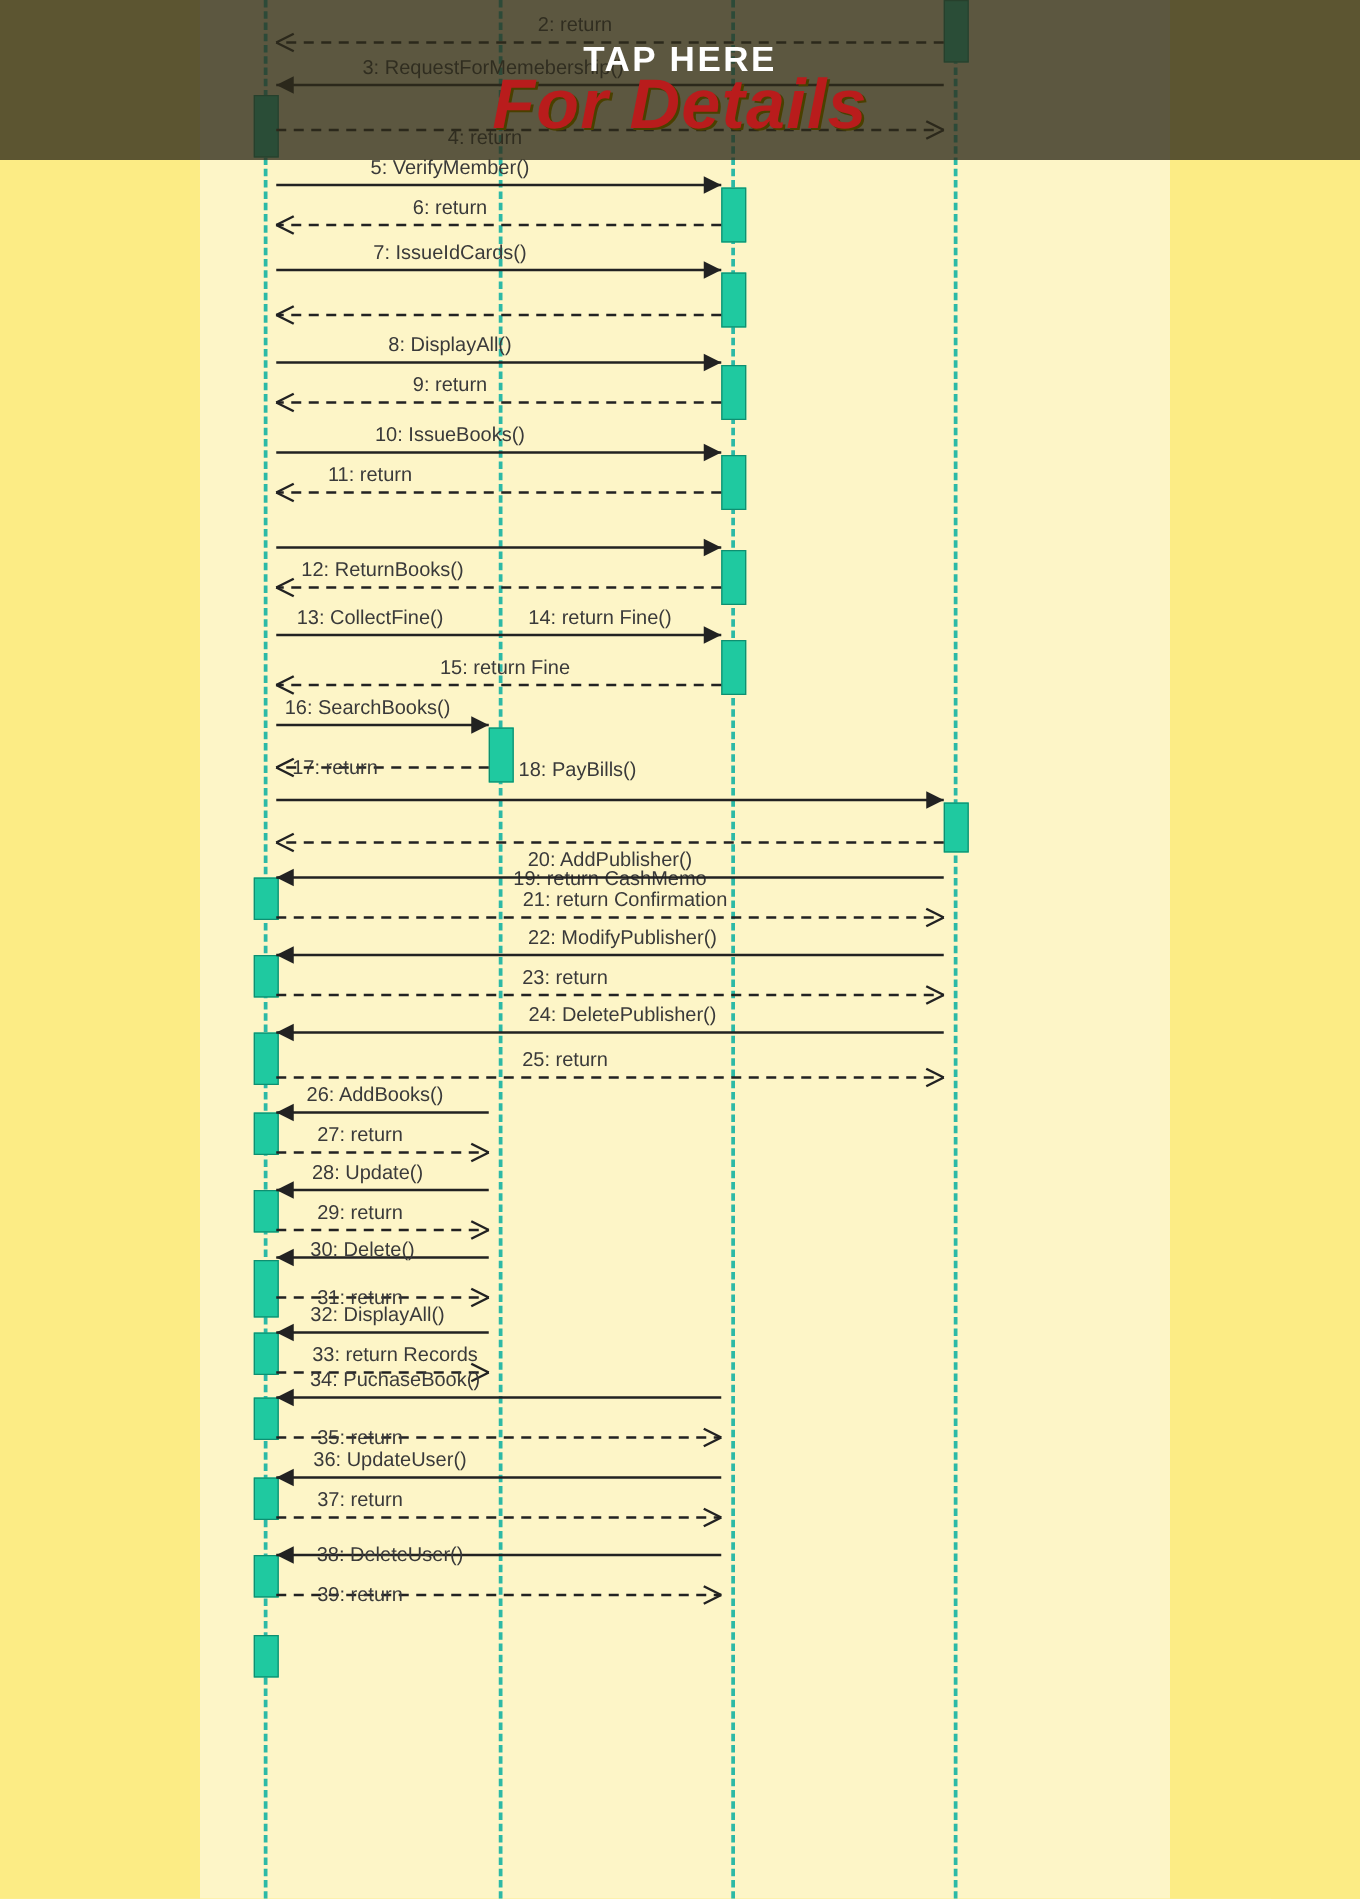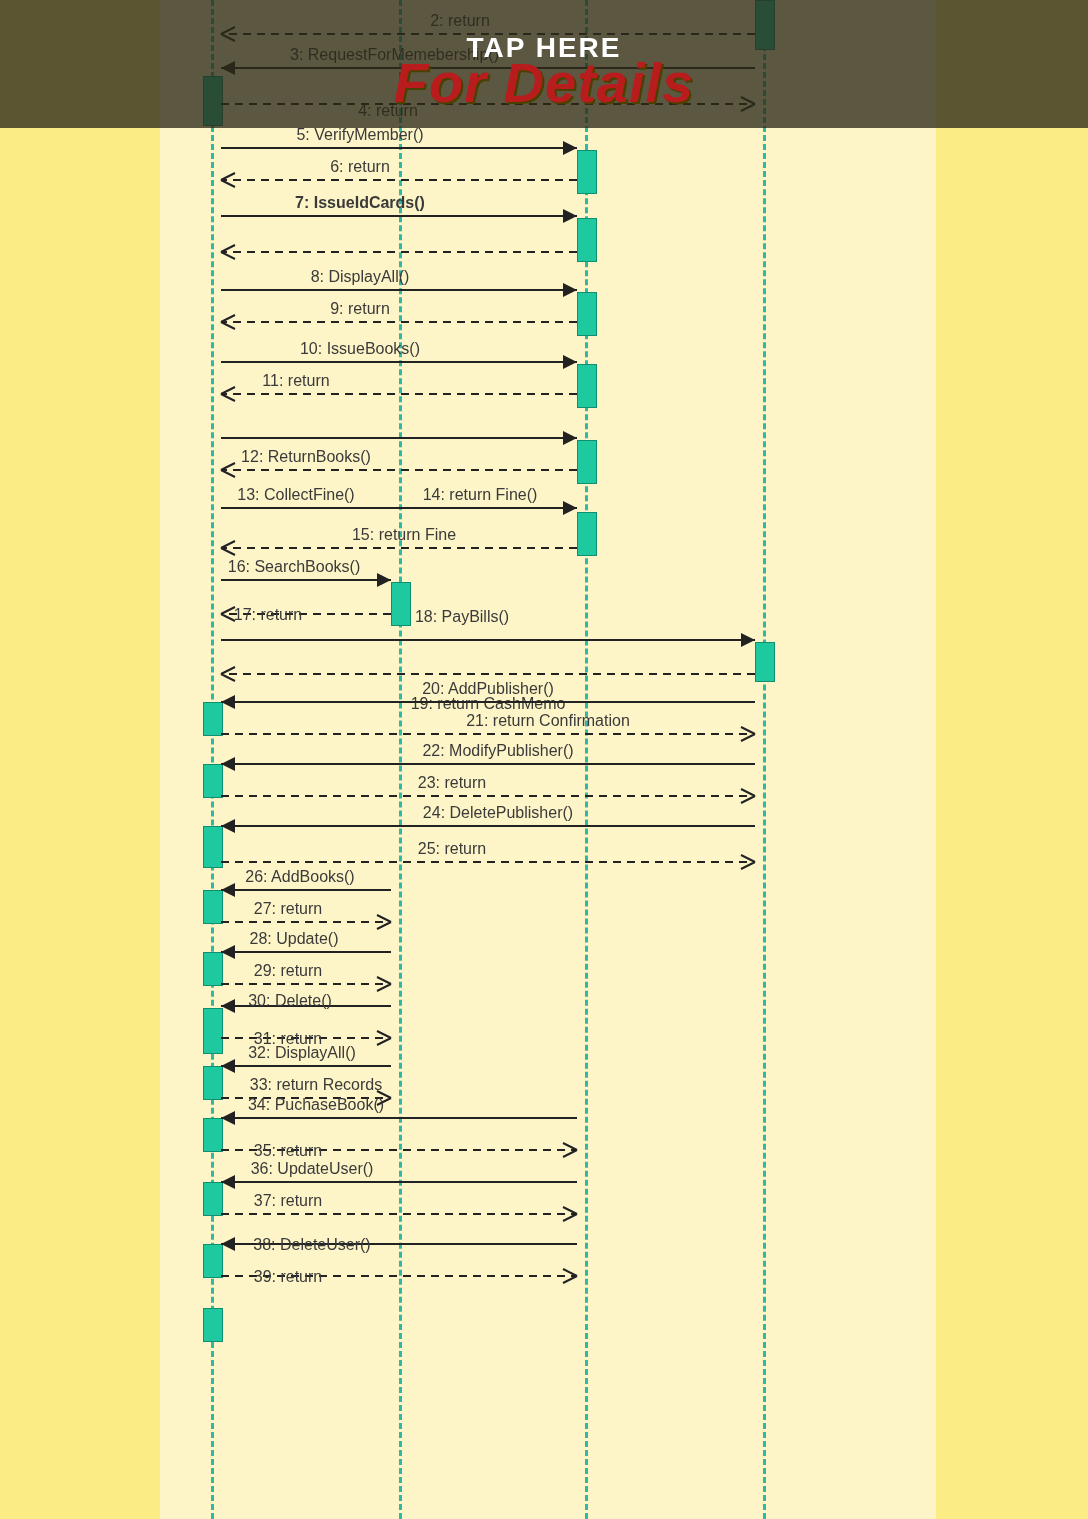--- a/index.html
+++ b/index.html
@@ -76,21 +76,21 @@
     <div class="msg-label" style="left: 260px; width: 200px; top: 126px;">5: VerifyMember()</div>
     <svg class="msg" style="top: 167px;">
       <line x1="577" y1="13" x2="221" y2="13" stroke="#222" stroke-width="2" stroke-dasharray="8 6"></line>
       <path d="M 221 13 L 235 6 M 221 13 L 235 20" fill="none" stroke="#222" stroke-width="2"></path>
     </svg>
     <div class="msg-label" style="left: 260px; width: 200px; top: 158px;">6: return</div>
     <svg class="msg" style="top: 203px;">
       <line x1="221" y1="13" x2="577" y2="13" stroke="#222" stroke-width="2"></line>
       <path d="M 577 13 L 563 6 L 563 20 Z" fill="#222"></path>
     </svg>
-    <div class="msg-label" style="left: 260px; width: 200px; top: 194px; font-weight: bold;">7: IssueIdCards()</div>
+    <div class="msg-label" style="left: 260px; width: 200px; top: 194px;">7: IssueIdCards()</div>
     <svg class="msg" style="top: 239px;">
       <line x1="577" y1="13" x2="221" y2="13" stroke="#222" stroke-width="2" stroke-dasharray="8 6"></line>
       <path d="M 221 13 L 235 6 M 221 13 L 235 20" fill="none" stroke="#222" stroke-width="2"></path>
     </svg>
     <svg class="msg" style="top: 277px;">
       <line x1="221" y1="13" x2="577" y2="13" stroke="#222" stroke-width="2"></line>
       <path d="M 577 13 L 563 6 L 563 20 Z" fill="#222"></path>
     </svg>
     <div class="msg-label" style="left: 260px; width: 200px; top: 268px;">8: DisplayAll()</div>
     <svg class="msg" style="top: 309px;">
@@ -150,21 +150,21 @@
     <div class="msg-label" style="left: 388px; width: 200px; top: 668px; margin-top: 27px;">19: return CashMemo</div>
     <svg class="msg" style="top: 689px;">
       <line x1="755" y1="13" x2="221" y2="13" stroke="#222" stroke-width="2"></line>
       <path d="M 221 13 L 235 6 L 235 20 Z" fill="#222"></path>
     </svg>
     <div class="msg-label" style="left: 388px; width: 200px; top: 680px;">20: AddPublisher()</div>
     <svg class="msg" style="top: 721px;">
       <line x1="221" y1="13" x2="755" y2="13" stroke="#222" stroke-width="2" stroke-dasharray="8 6"></line>
       <path d="M 755 13 L 741 6 M 755 13 L 741 20" fill="none" stroke="#222" stroke-width="2"></path>
     </svg>
-    <div class="msg-label" style="left: 400px; width: 200px; top: 712px; margin-left: 48px;">21: return Confirmation</div>
+    <div class="msg-label" style="left: 400px; width: 200px; top: 712px;">21: return Confirmation</div>
     <svg class="msg" style="top: 751px;">
       <line x1="755" y1="13" x2="221" y2="13" stroke="#222" stroke-width="2"></line>
       <path d="M 221 13 L 235 6 L 235 20 Z" fill="#222"></path>
     </svg>
     <div class="msg-label" style="left: 398px; width: 200px; top: 742px;">22: ModifyPublisher()</div>
     <svg class="msg" style="top: 783px;">
       <line x1="221" y1="13" x2="755" y2="13" stroke="#222" stroke-width="2" stroke-dasharray="8 6"></line>
       <path d="M 755 13 L 741 6 M 755 13 L 741 20" fill="none" stroke="#222" stroke-width="2"></path>
     </svg>
     <div class="msg-label" style="left: 352px; width: 200px; top: 774px;">23: return</div>

